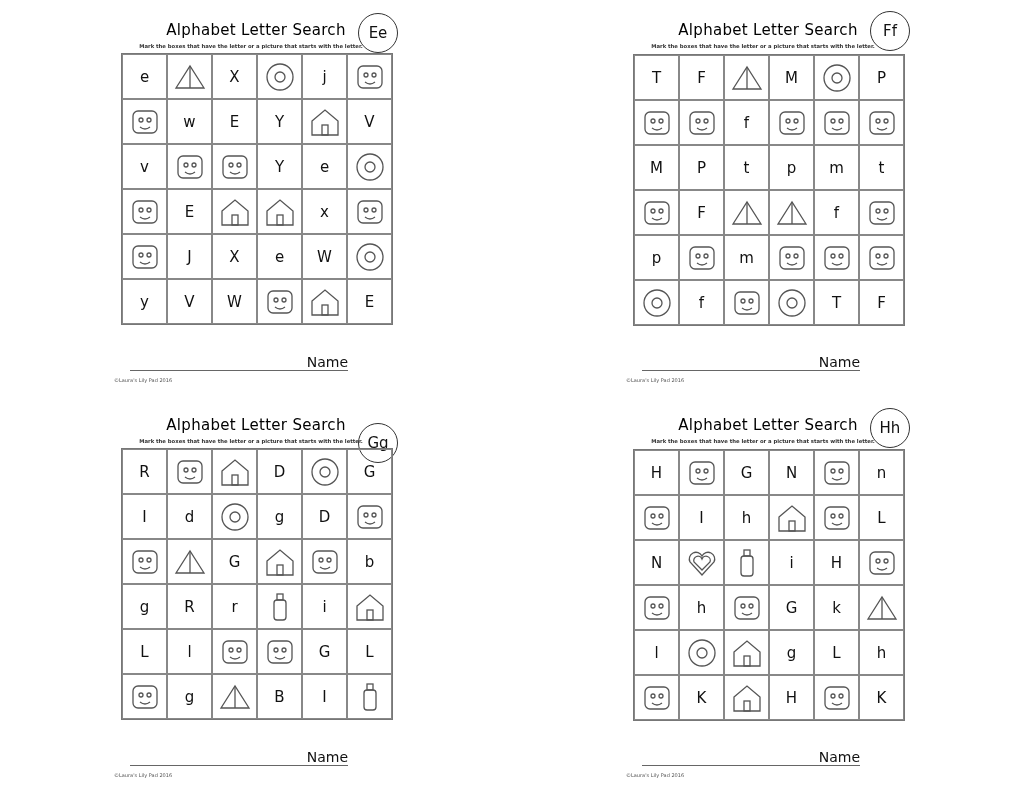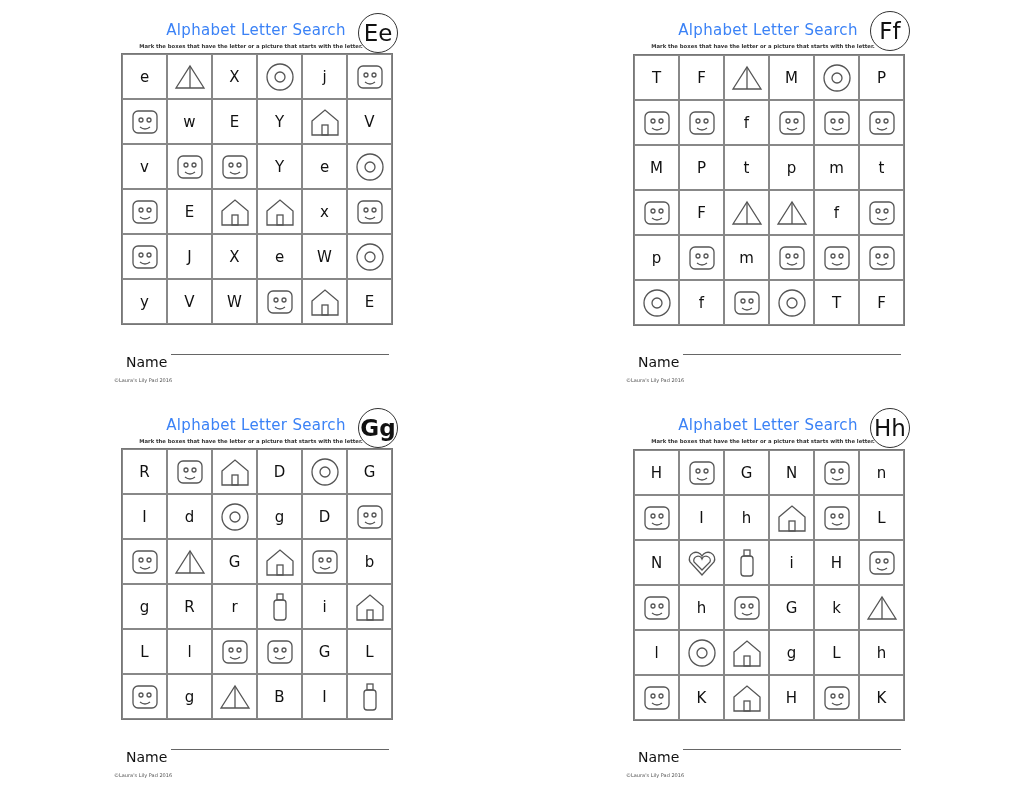--- a/index.html
+++ b/index.html
@@ -1,25 +1,25 @@
 <!DOCTYPE html>
 <html><head>
 <meta charset="utf-8">
 <style>
   html, body { margin:0; padding:0; background:#ffffff; }
   body { width:1024px; height:791px; position:relative; overflow:hidden; font-family:"DejaVu Sans", sans-serif; color:#111; }
   .sheet { position:absolute; width:300px; height:380px; }
-  .title { position:absolute; left:0; top:0; width:300px; text-align:center; font-size:15px; letter-spacing:0.3px; color:#3b82f6; }
+  .title { position:absolute; left:0; top:0; width:300px; text-align:center; font-size:15px; letter-spacing:0.3px; color:#000000; }
   .title span { display:inline-block; }
-  .badge { position:absolute; width:38px; height:38px; border:1.5px solid #333; border-radius:50%; display:flex; align-items:center; justify-content:center; font-size:23px; color:#111; background:#fff; }
+  .badge { position:absolute; width:38px; height:38px; border:1.5px solid #333; border-radius:50%; display:flex; align-items:center; justify-content:center; font-size:15px; color:#111; background:#fff; }
   .instr { position:absolute; left:0; width:300px; text-align:center; font-size:5.3px; font-weight:bold; color:#333; white-space:nowrap; }
   .grid { position:absolute; display:grid; grid-template-columns:repeat(6, 45px); grid-template-rows:repeat(6, 45px); border:1.2px solid #777; }
   .cell { border:0.6px solid #888; display:flex; align-items:center; justify-content:center; font-size:15px; color:#111; box-sizing:border-box; overflow:hidden; }
   .cell svg { width:38px; height:38px; }
-  .name-row { position:absolute; display:flex; align-items:flex-start; }
+  .name-row { position:absolute; display:flex; align-items:flex-end;flex-direction:column; }
   .name-label { font-size:14px; color:#111; }
   .name-line { border-bottom:1px solid #666; height:0; margin-left:4px; margin-bottom:3px; }
   .copyright { position:absolute; font-size:5px; color:#555; }
 </style>
 </head>
 <body>
 
 <div class="sheet" style="left:106px; top:8px;">
   <div class="title" style="top:13px;"><span>Alphabet Letter Search</span></div>
   <div class="badge" style="left:252px; top:5px;">Ee</div>
@@ -323,21 +323,21 @@
     </div>
   <div class="name-row" style="left:20px; top:346px;">
     <span class="name-label">Name</span>
     <span class="name-line" style="width:218px;"></span>
   </div>
   <div class="copyright" style="left:8px; top:369px;">©Laura's Lily Pad 2016</div>
 </div>
 
 <div class="sheet" style="left:106px; top:403px;">
   <div class="title" style="top:13px;"><span>Alphabet Letter Search</span></div>
-  <div class="badge" style="left:252px; top:5px;font-weight:bold;">Gg</div>
+  <div class="badge" style="left:252px; top:20px;">Gg</div>
   <div class="instr" style="top:35px; left:-5px;">Mark the boxes that have the letter or a picture that starts with the letter.</div>
   <div class="grid" style="left:15px; top:45px;">
       <div class="cell">R</div>
       <div class="cell">
         <svg viewBox="0 0 38 38">
           <rect x="7" y="8" width="24" height="22" rx="5" fill="none" stroke="#555" stroke-width="1.3"></rect>
           <circle cx="15" cy="17" r="2" fill="none" stroke="#555" stroke-width="1.3"></circle>
           <circle cx="23" cy="17" r="2" fill="none" stroke="#555" stroke-width="1.3"></circle>
           <path d="M14 24 q5 4 10 0" fill="none" stroke="#555" stroke-width="1.3"></path>
         </svg>

